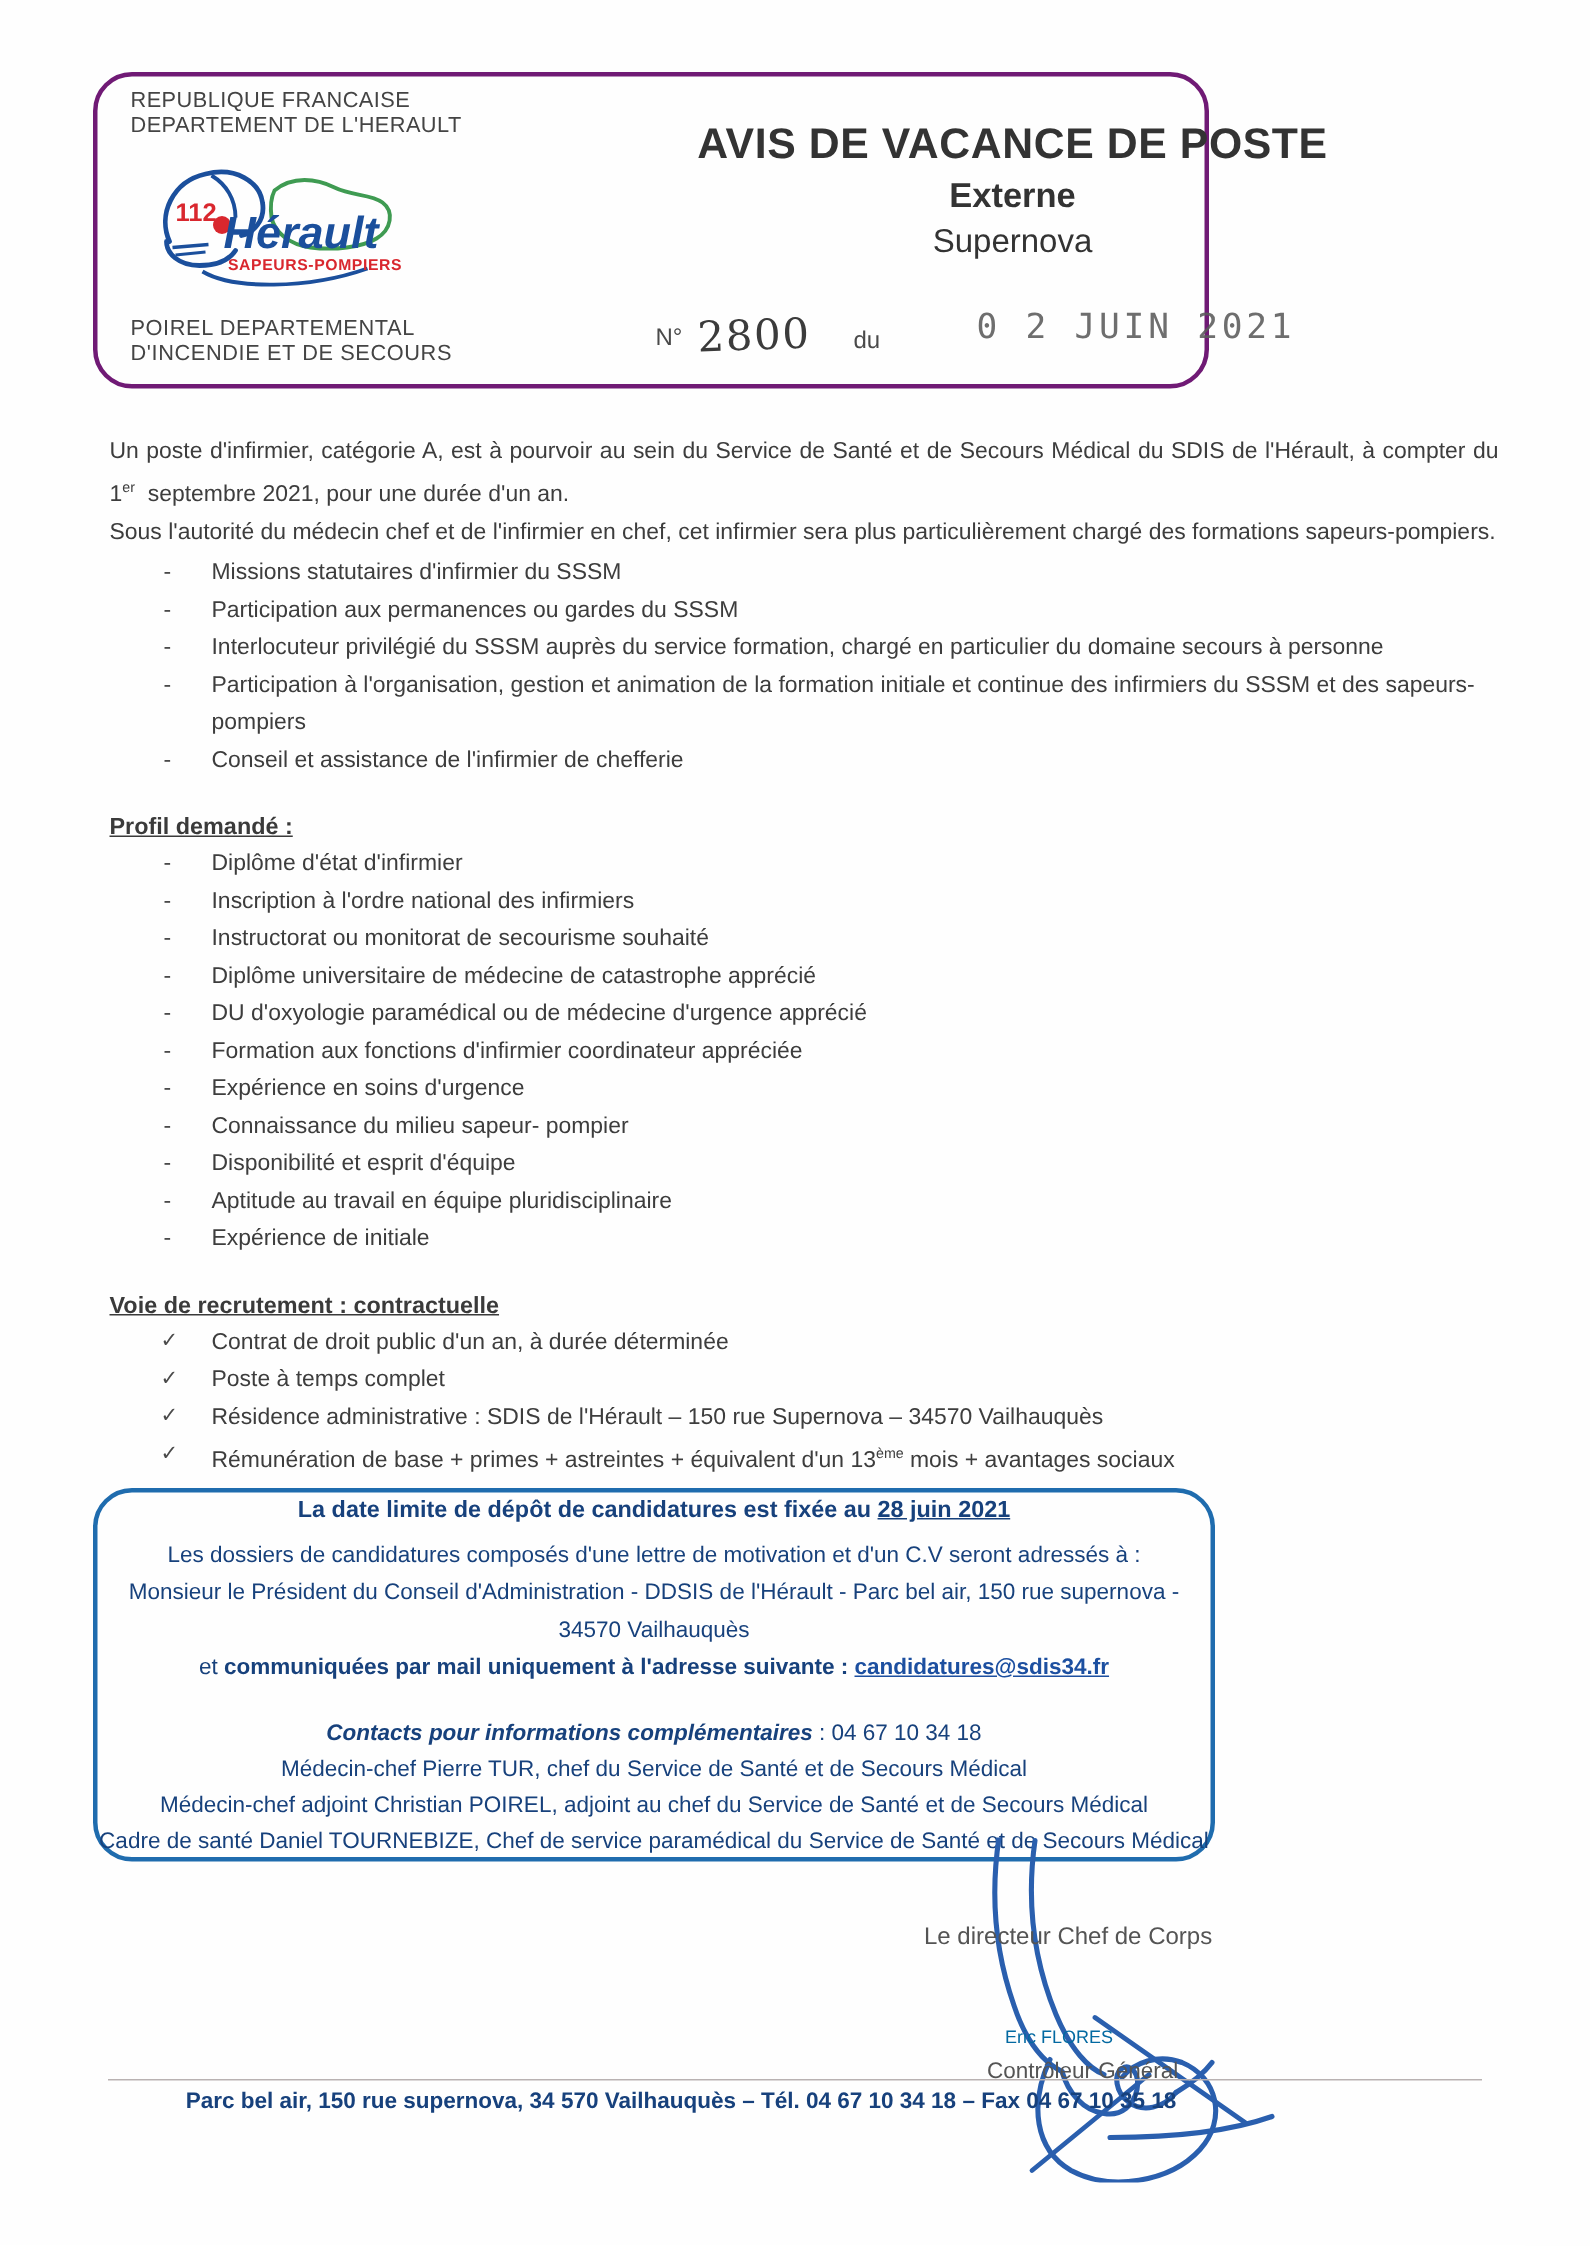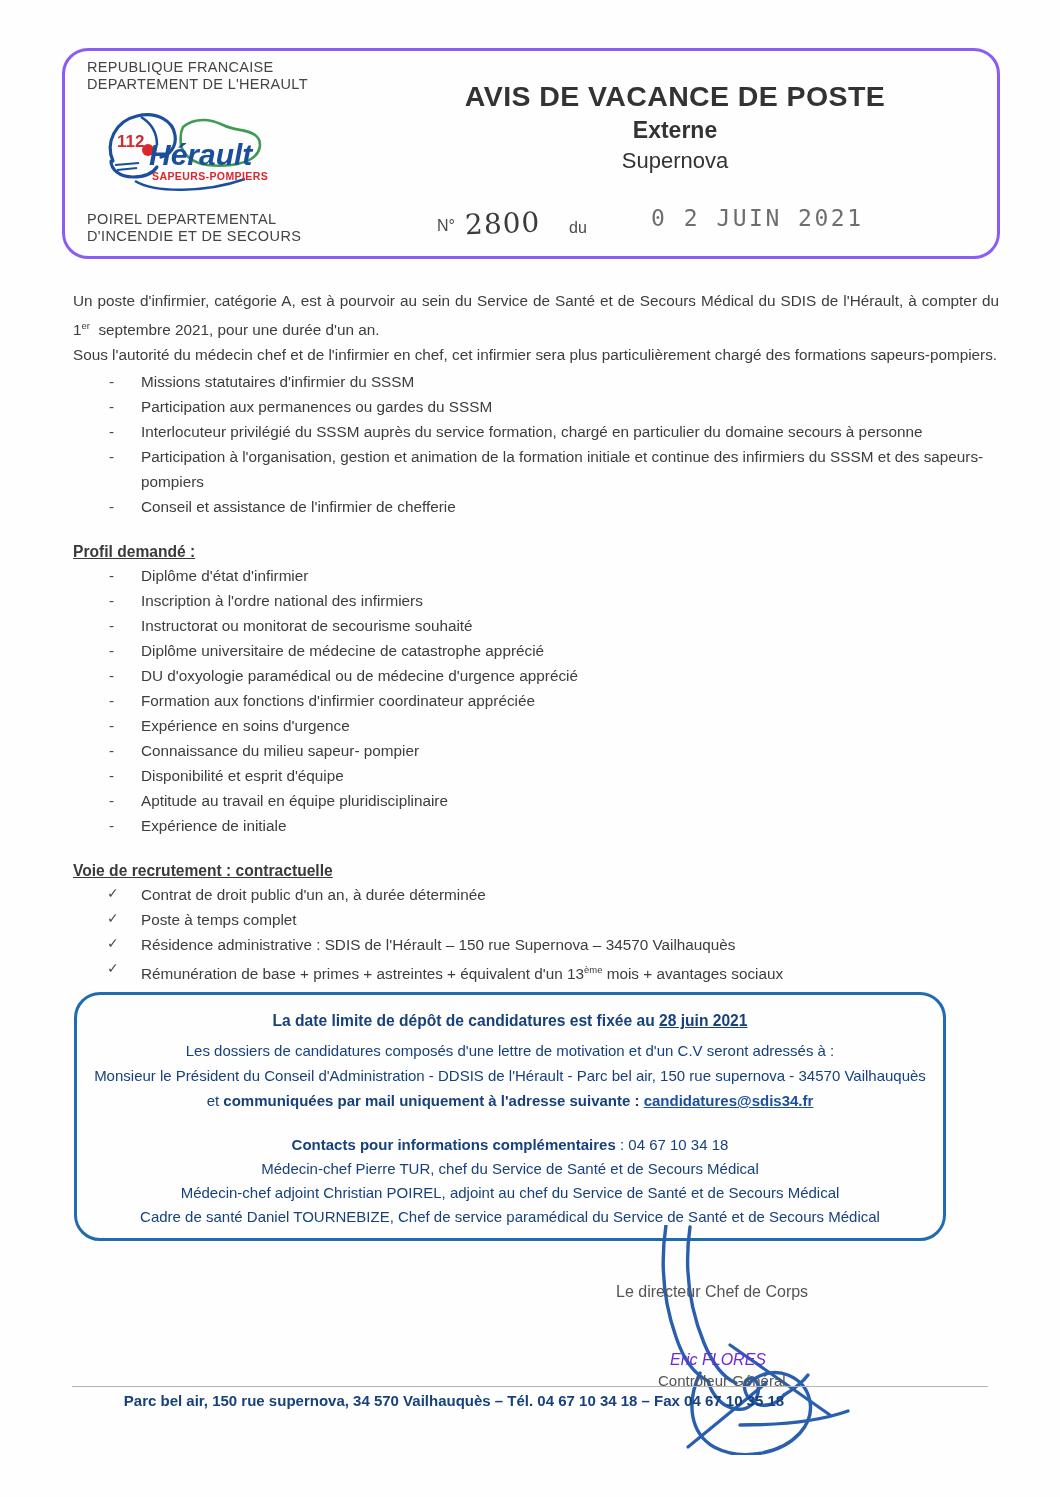--- a/index.html
+++ b/index.html
@@ -21,23 +21,23 @@
     position: absolute;
     inset: 0;
     background: #fefefe;
   }
 
   
   .header-box {
     position: absolute;
     left: 62px;
     top: 48px;
-    width: 938px;
+    width: 744px;
     height: 211px;
-    border: 3px solid #8b5cf6;
+    border: 3px solid #701a75;
     border-radius: 26px;
     box-sizing: border-box;
   }
 
   .org-lines {
     position: absolute;
     left: 22px;
     top: 8px;
     font-size: 14.5px;
     line-height: 17px;
@@ -192,30 +192,29 @@
     top: -1px;
     color: #4a4a4a;
     font-size: 14px;
   }
 
   sup { font-size: 0.62em; vertical-align: super; }
 
   
   .info-box {
     position: absolute;
-    left: 74px;
+    left: 62px;
     top: 992px;
-    width: 872px;
+    width: 748px;
     height: 249px;
     border: 3px solid #1f6cae;
     border-radius: 26px;
     box-sizing: border-box;
     color: #17417c;
     text-align: center;
-    padding-top: 14px;
   }
   .info-box .deadline {
     font-size: 15.6px;
     font-weight: bold;
     color: #17417c;
     line-height: 24px;
   }
   .info-box .deadline u { text-decoration: underline; }
 
   .info-box .addr-block {
@@ -230,21 +229,21 @@
     text-decoration: underline;
     font-weight: bold;
   }
 
   .info-box .contacts {
     margin-top: 20px;
     font-size: 15px;
     line-height: 24px;
     color: #17417c;
   }
-  .info-box .contacts .head { font-weight: bold; }
+  .info-box .contacts .head { font-weight: bold; font-style: italic; }
 
   
   .sig-area {
     position: absolute;
     left: 600px;
     top: 1255px;
     width: 400px;
     height: 130px;
   }
   .sig-title {
@@ -252,24 +251,23 @@
     left: 16px;
     top: 28px;
     font-size: 16px;
     color: #545454;
     white-space: nowrap;
   }
   .sig-name {
     position: absolute;
     left: 70px;
     top: 96px;
-    font-size: 16px;
-    color: #6d28d9;
+    font-size: 12px;
+    color: #0369a1;
     white-space: nowrap;
-    font-style: italic;
   }
   .sig-rank {
     position: absolute;
     left: 58px;
     top: 117px;
     font-size: 15px;
     color: #545454;
     white-space: nowrap;
   }
   .sig-svg {

